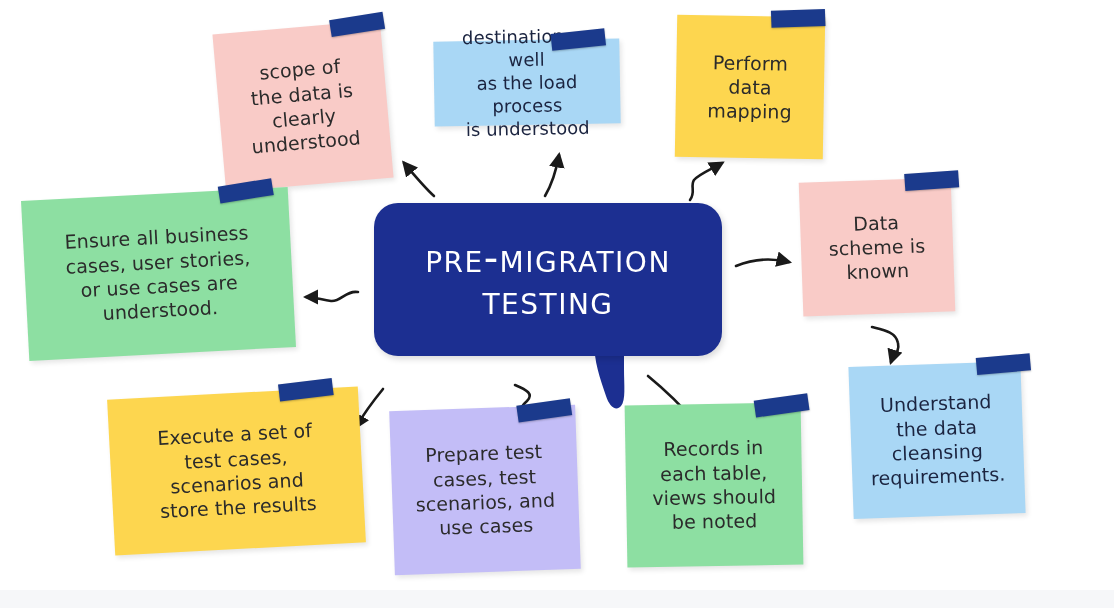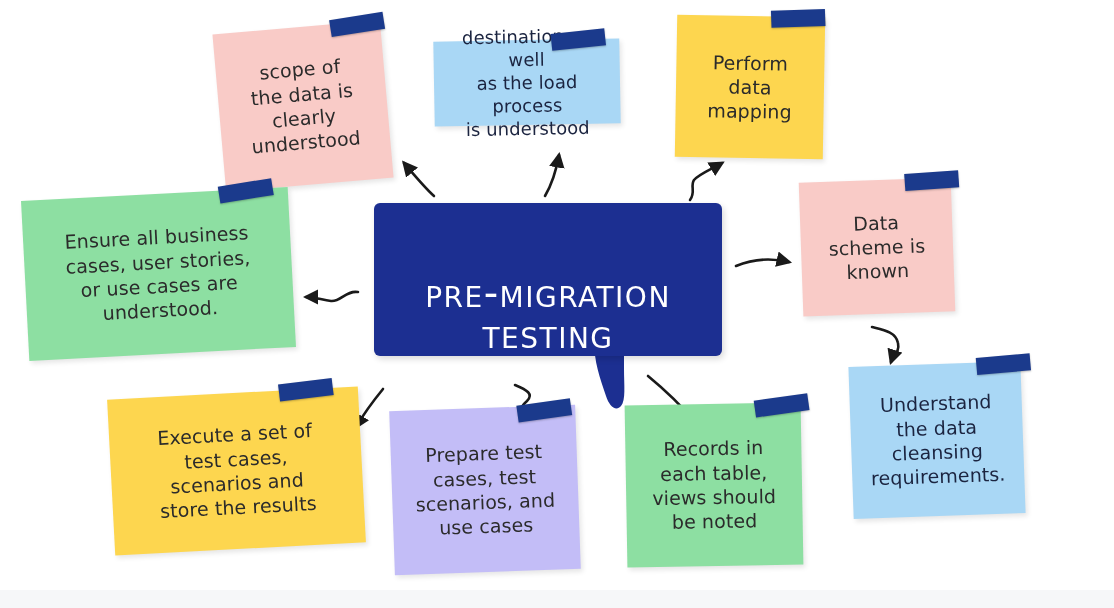--- a/index.html
+++ b/index.html
@@ -59,23 +59,23 @@
   }
 
   
   #center-bubble {
     position: absolute;
     left: 374px;
     top: 203px;
     width: 348px;
     height: 153px;
     background: #1c2f91;
-    border-radius: 6px;
+    border-radius: 24px;
     display: flex;
-    align-items: flex-end;
+    align-items: center;
     justify-content: center;
     box-shadow: 2px 3px 6px rgba(0,0,0,0.15);
   }
   #center-bubble .bubble-title {
     color: #ffffff;
     font-family: "DejaVu Sans", sans-serif;
     font-size: 40px;
     line-height: 1.04;
     font-weight: 400;
     text-align: center;

